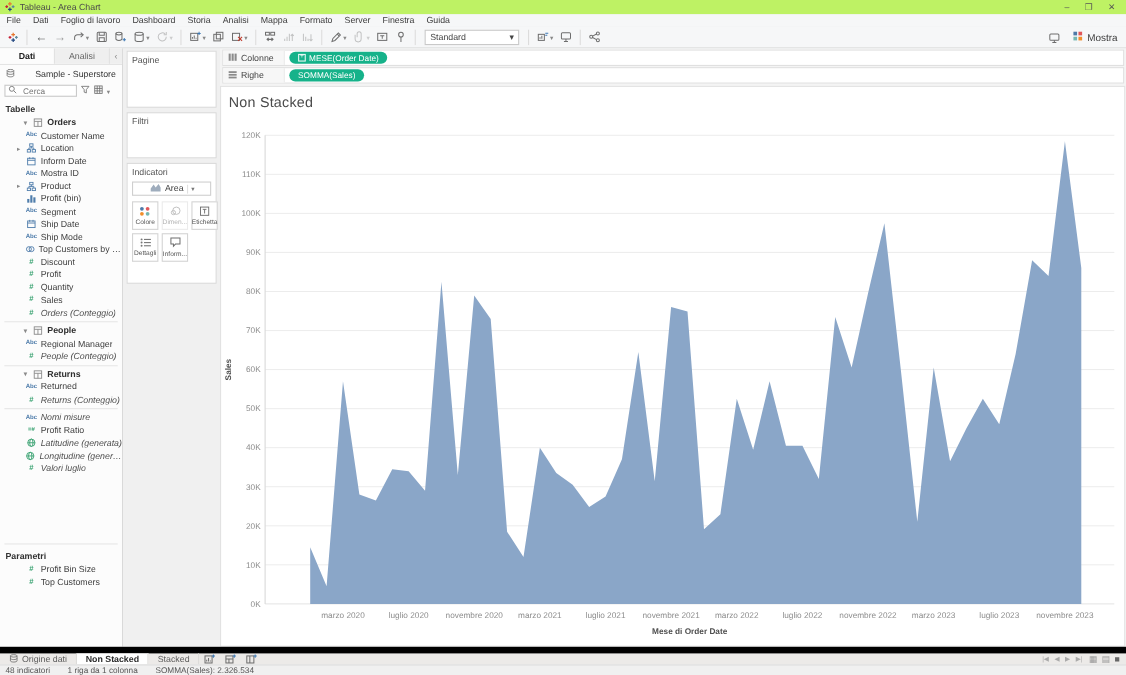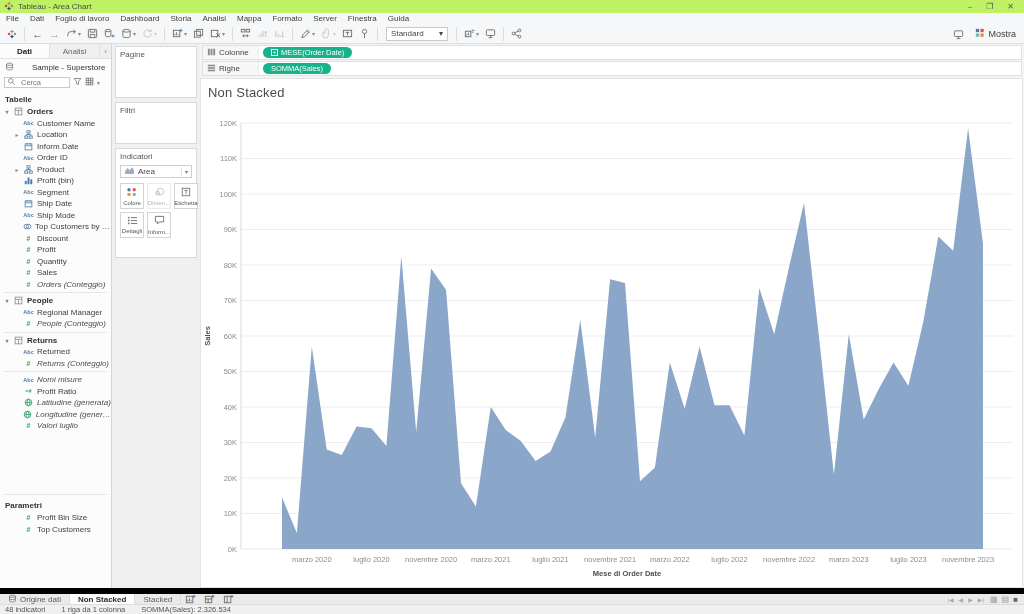--- a/index.html
+++ b/index.html
@@ -12,58 +12,58 @@
   .titlebar .title { margin-left:4px; flex:1; }
   .win-controls { display:flex; gap:14px; font-size:8px; color:#555; margin-right:6px; }
   .win-controls span { cursor:default; }
   .menubar { position:absolute; top:13px; left:0; right:0; height:11px; background:#f6f7f8; display:flex; align-items:center; padding-left:6px; gap:11px; font-size:8px; color:#3c3c3c; }
   .toolbar { position:absolute; top:24px; left:0; right:0; height:20px; background:#f6f7f8; border-bottom:1px solid #dddddd; display:flex; align-items:center; padding-left:4px; }
   .tb { display:flex; align-items:center; height:16px; padding:0 3px; border-radius:2px; }
   .tb svg { display:block; }
   .tb .caret { font-size:6px; color:#888; margin-left:1px; }
   .tb.disabled { opacity:.38; }
   .tb-div { width:1px; height:14px; background:#dcdcdc; margin:0 4px; }
-  .tb-dd { display:flex; align-items:center; justify-content:space-between; width:62px; height:14px; border:1px solid #c9c9c9; background:#fff; font-size:8px; color:#444; padding:0 4px; margin:0 4px; }
+  .tb-dd { display:flex; align-items:center; justify-content:space-between; width:86px; height:14px; border:1px solid #c9c9c9; background:#fff; font-size:8px; color:#444; padding:0 4px; margin:0 4px; }
   .tb-right { position:absolute; right:8px; top:24px; height:20px; display:flex; align-items:center; gap:8px; }
   .showme { display:flex; align-items:center; gap:3px; font-size:9px; color:#3c3c3c; }
 
   
   .main { position:absolute; top:44px; left:0; right:0; bottom:26px; display:flex; }
 
   
   .left-panel { position:relative; width:112px; background:#fcfcfc; border-right:1px solid #d5d5d5; font-size:8px; }
   .dp-tabs { display:flex; height:15px; border-bottom:1px solid #e2e2e2; font-size:8px; }
   .dp-tab { flex:1; display:flex; align-items:center; justify-content:center; color:#666; background:#efefef; border-right:1px solid #e2e2e2; }
   .dp-tab.active { background:#fcfcfc; color:#222; font-weight:bold; }
   .dp-collapse { width:11px; display:flex; align-items:center; justify-content:center; color:#888; background:#efefef; }
   .ds-row { display:flex; align-items:center; gap:18px; height:16px; padding:0 5px; color:#333; }
   .search-row { display:flex; align-items:center; gap:3px; padding:2px 4px 3px; }
   .search-box { display:flex; align-items:center; width:66px; height:11px; border:1px solid #c9c9c9; background:#fff; padding:0 2px; gap:5px; }
   .search-box input { border:none; outline:none; width:48px; font-size:7.5px; color:#444; font-family:inherit; background:transparent; }
   .sec-label { font-weight:bold; color:#333; padding:4px 5px 2px; }
-  .frow { display:flex; align-items:center; height:11.5px; padding-left:4px; gap:3px; white-space:nowrap; cursor:default; }
+  .frow { display:flex; align-items:center; height:11.5px; padding-left:20px; gap:3px; white-space:nowrap; cursor:default; }
   .frow .exp { width:6px; color:#8a8a8a; font-size:6px; text-align:center; }
   .frow .fico { width:11px; display:flex; justify-content:center; align-items:center; }
   .frow.group { font-weight:bold; color:#2e2e2e; }
   .frow.field { padding-left:14px; color:#404040; }
   .frow.field .lbl { overflow:hidden; text-overflow:ellipsis; }
   .frow .it { font-style:italic; color:#4f4f4f; }
   .fsep { height:1px; background:#e6e6e6; margin:2px 4px; }
   .fic { color:#4f7dab; font-size:5.5px; font-weight:bold; }
   .fic-num { color:#35a06e; font-size:7px; font-weight:bold; }
   .fic-calc { color:#35a06e; font-size:5.5px; font-weight:bold; }
   .params { position:absolute; left:0; right:0; top:448px; }
 
   
   .middle-panel { position:relative; width:88px; background:#f0f0f0; padding:2px 3px; }
   .card { background:#fff; border:1px solid #d9d9d9; font-size:8px; color:#555; padding:3px 4px; margin-bottom:4px; }
   .card-pages { height:52px; }
   .card-filters { height:42px; }
   .card-marks { height:110px; }
-  .mark-dd { display:flex; align-items:center; height:13px; border:1px solid #cfcfcf; background:#fff; margin-top:4px; padding:0 3px; gap:3px; font-size:8px; color:#444; }
+  .mark-dd { display:flex; align-items:center; height:13px; border:1px solid #cfcfcf; background:#fff; margin-top:4px; padding:0 15px; gap:3px; font-size:8px; color:#444; }
   .mark-dd .caret { margin-left:auto; font-size:6px; color:#777; border-left:1px solid #e0e0e0; padding-left:3px; }
   .mark-btns { display:grid; grid-template-columns:repeat(3,24px); gap:3px; margin-top:5px; }
   .mbtn { width:24px; height:26px; border:1px solid #d4d4d4; background:#fff; display:flex; flex-direction:column; align-items:center; justify-content:center; gap:1px; }
   .mbtn .mlbl { font-size:6px; color:#555; }
   .mbtn.disabled { opacity:.45; }
 
   
   .sheet-area { position:relative; flex:1; background:#f4f4f4; }
   .shelf-row { position:absolute; left:2px; right:2px; height:15px; background:#fff; border:1px solid #e0e0e0; display:flex; align-items:center; }
   .shelf-label { display:flex; align-items:center; gap:3px; width:56px; height:100%; padding-left:4px; font-size:8px; color:#444; border-right:1px solid #ececec; background:#f7f7f7; }
@@ -355,21 +355,21 @@
                 <path d="M1.5 5h9M4 1.2v2.4M8 1.2v2.4"></path>
               </svg>
             </span>
             <span class="lbl">Inform Date</span>
           </div>
           <div class="frow field">
             <span class="exp"></span>
             <span class="fico">
               <span class="fic">Abc</span>
             </span>
-            <span class="lbl">Order ID</span>
+            <span class="lbl">Mostra ID</span>
           </div>
           <div class="frow field">
             <span class="exp">▸</span>
             <span class="fico">
               <svg width="9" height="9" viewBox="0 0 12 12" fill="none" stroke="#4f7dab" stroke-width="1.1">
                 <rect x="4" y="1" width="4" height="3"></rect>
                 <rect x="1" y="8" width="4" height="3"></rect>
                 <rect x="7" y="8" width="4" height="3"></rect>
                 <path d="M6 4v2M3 8V6h6v2"></path>
               </svg>

